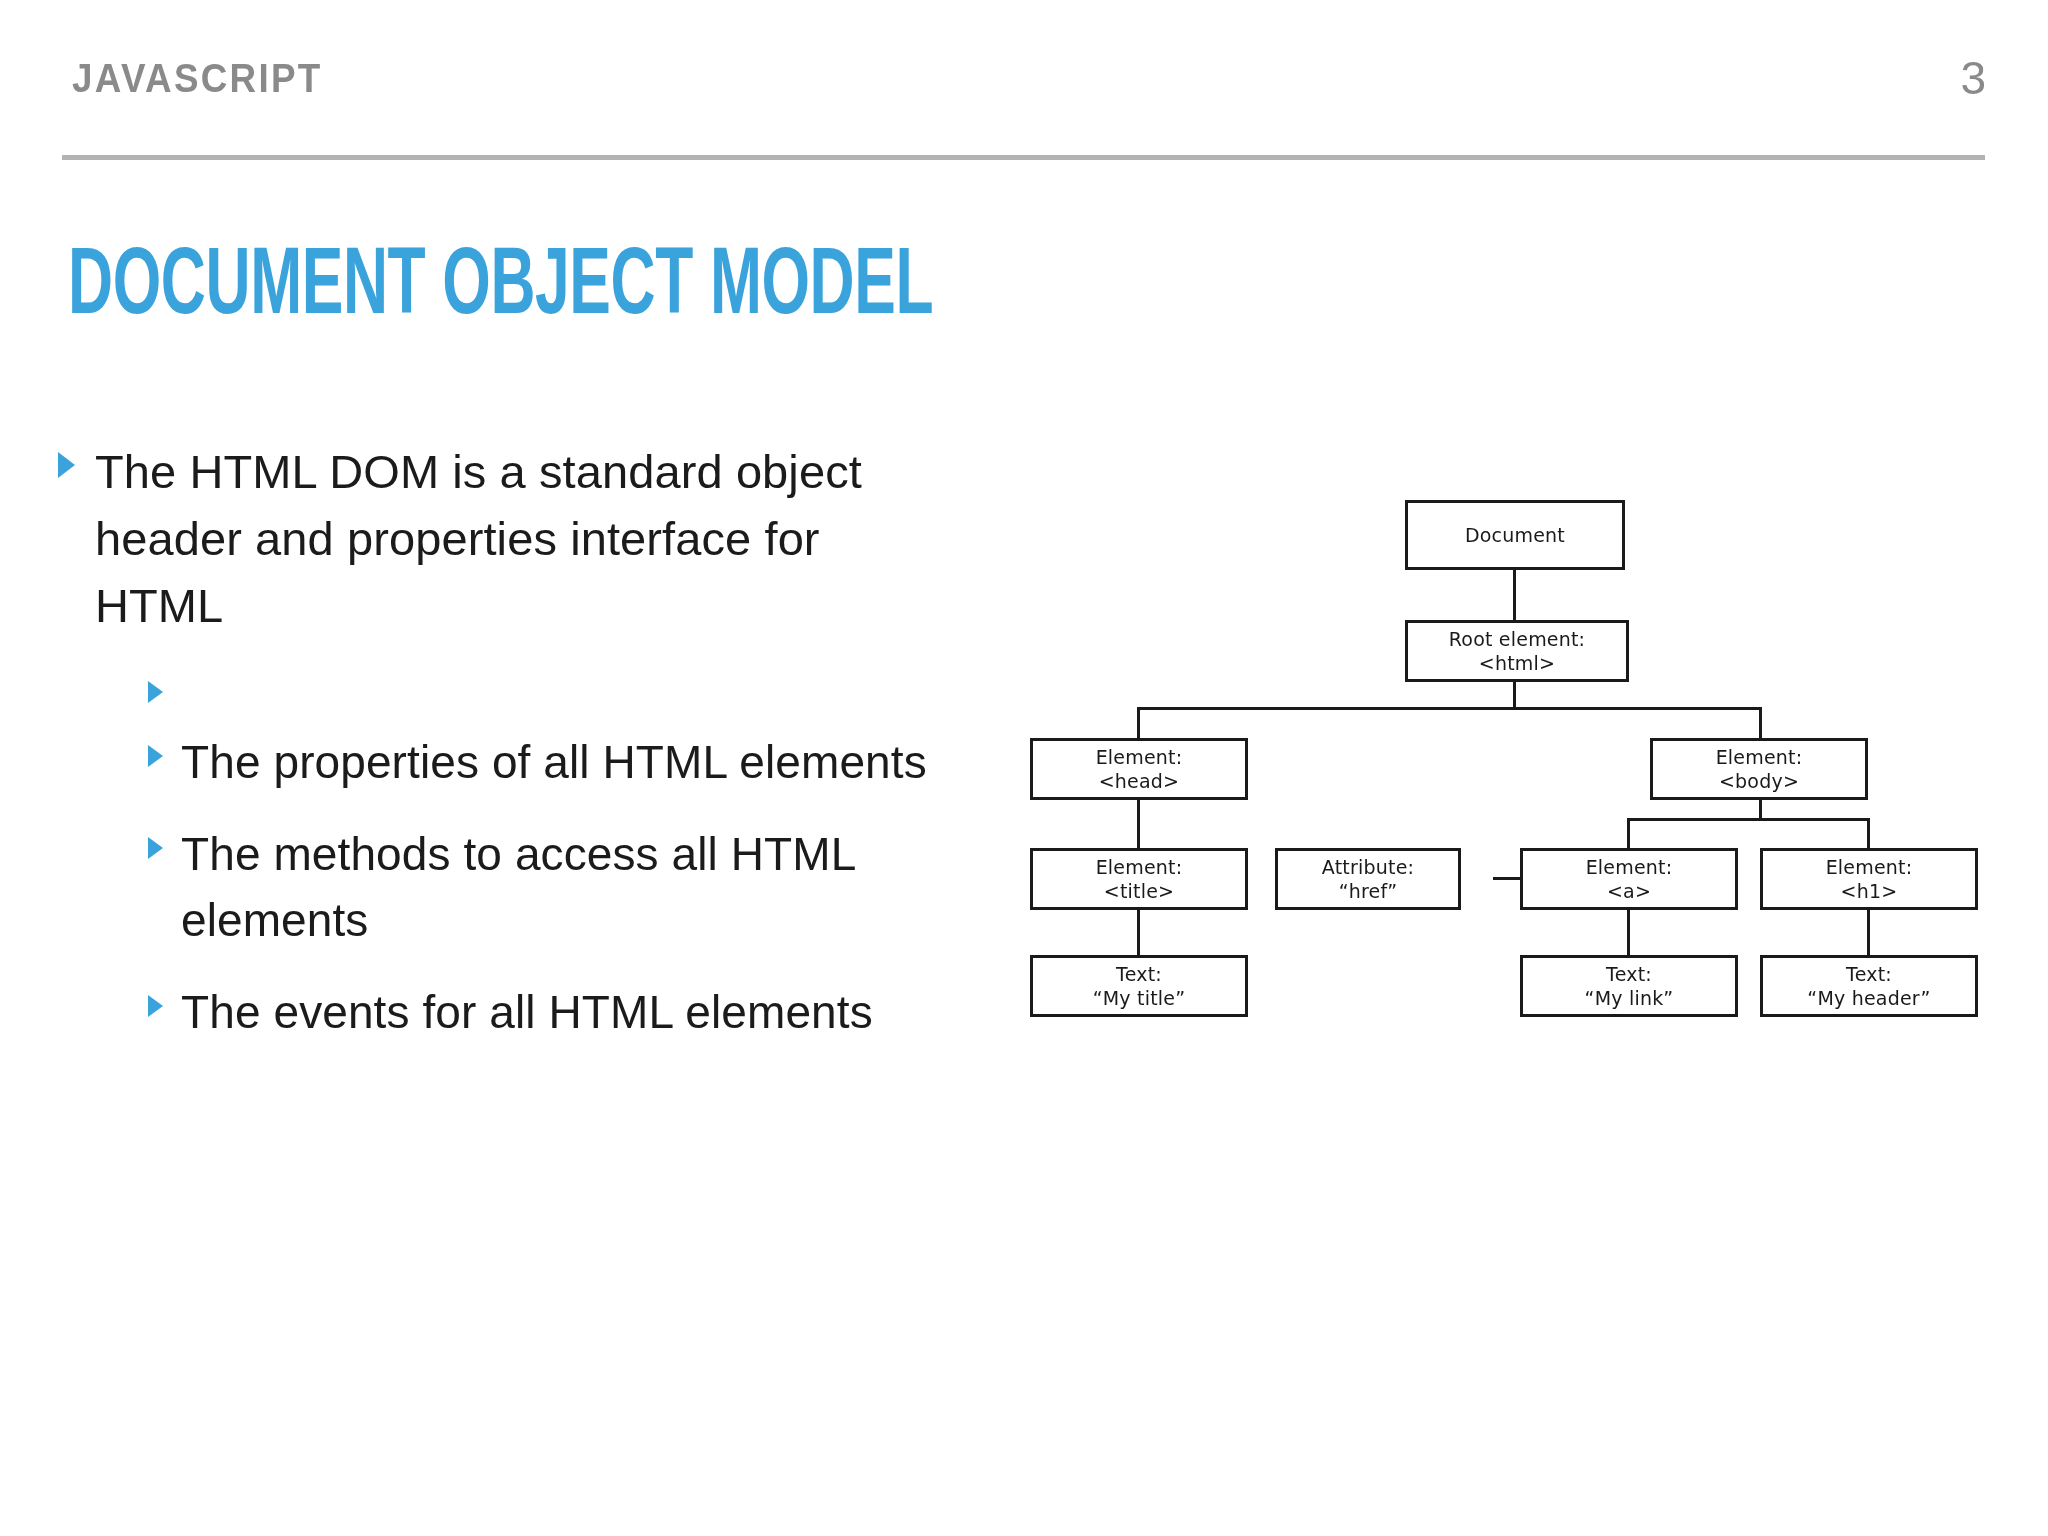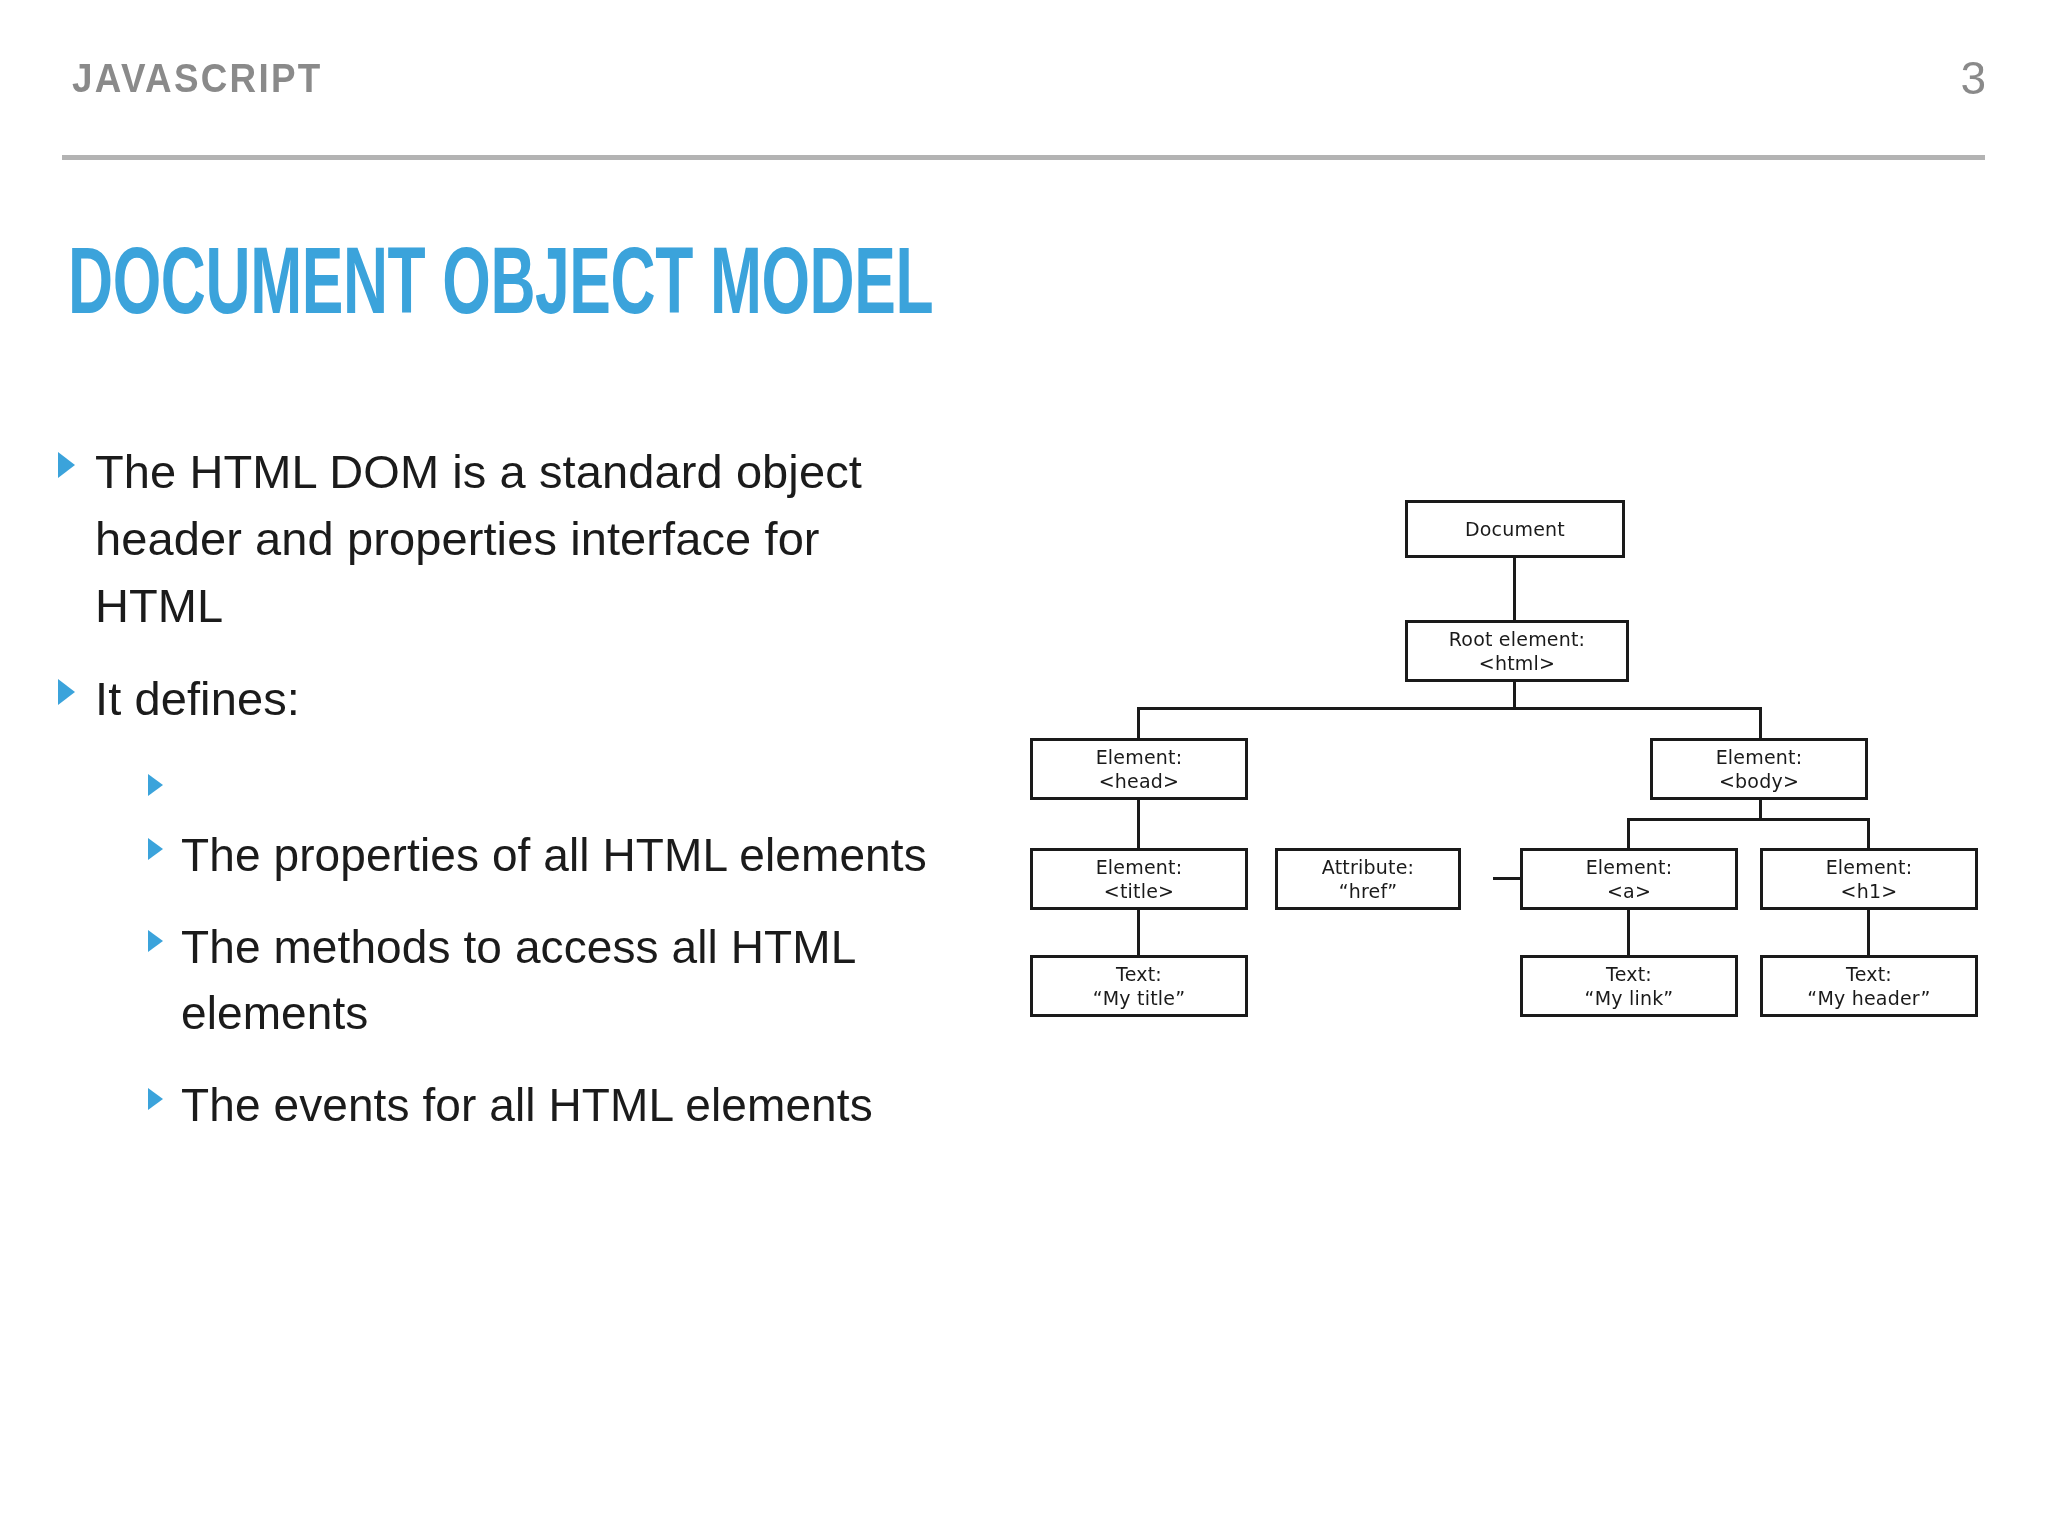--- a/index.html
+++ b/index.html
@@ -161,24 +161,20 @@
   <div id="page-number">3</div>
   <div id="header-divider"></div>
 </div>
 
 <div id="slide-title">DOCUMENT OBJECT MODEL</div>
 
 <div id="bullet-list">
     <div class="bullet-row level-1">
       <span class="bullet-marker"></span>
       <div class="bullet-text"><span>The HTML DOM is a standard </span><b>object</b><span> header and </span><b>properties interface</b><span> for HTML</span></div>
-    </div>
-    <div class="bullet-row level-1">
-      <span class="bullet-marker"></span>
-      <div class="bullet-text"><span>It defines:</span></div>
     </div>
     <div class="bullet-row level-2">
       <span class="bullet-marker"></span>
     </div>
     <div class="bullet-row level-2">
       <span class="bullet-marker"></span>
       <div class="bullet-text"><span>The </span><b>properties</b><span> of all HTML elements</span></div>
     </div>
     <div class="bullet-row level-2">
       <span class="bullet-marker"></span>
@@ -198,21 +194,21 @@
     <div class="connector" style="left: 739px; top: 207px; width: 3px; height: 31px;"></div>
     <div class="connector" style="left: 117px; top: 300px; width: 3px; height: 48px;"></div>
     <div class="connector" style="left: 739px; top: 300px; width: 3px; height: 20px;"></div>
     <div class="connector" style="left: 607px; top: 318px; width: 243px; height: 3px;"></div>
     <div class="connector" style="left: 607px; top: 318px; width: 3px; height: 30px;"></div>
     <div class="connector" style="left: 847px; top: 318px; width: 3px; height: 30px;"></div>
     <div class="connector" style="left: 473px; top: 377px; width: 27px; height: 3px;"></div>
     <div class="connector" style="left: 117px; top: 410px; width: 3px; height: 45px;"></div>
     <div class="connector" style="left: 607px; top: 410px; width: 3px; height: 45px;"></div>
     <div class="connector" style="left: 847px; top: 410px; width: 3px; height: 45px;"></div>
-    <div class="node-box" style="left: 385px; top: 0px; width: 220px; height: 58px;">
+    <div class="node-box" style="left: 385px; top: 0px; width: 220px; height: 70px;">
       <span class="l1">Document</span>
     </div>
     <div class="node-box" style="left: 385px; top: 120px; width: 224px; height: 62px;">
       <span class="l1">Root element:</span>
       <span class="l2">&lt;html&gt;</span>
     </div>
     <div class="node-box" style="left: 10px; top: 238px; width: 218px; height: 62px;">
       <span class="l1">Element:</span>
       <span class="l2">&lt;head&gt;</span>
     </div>

